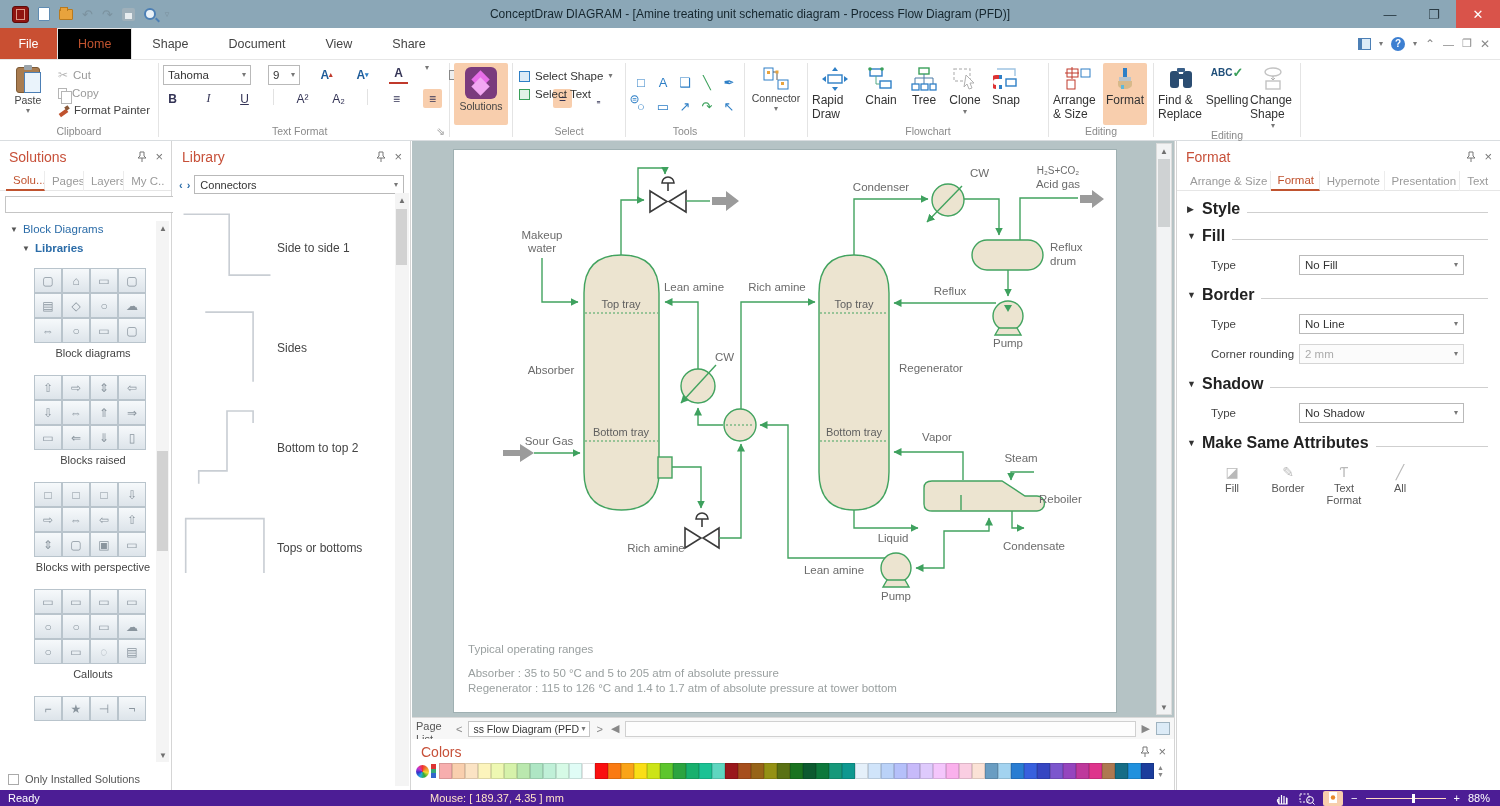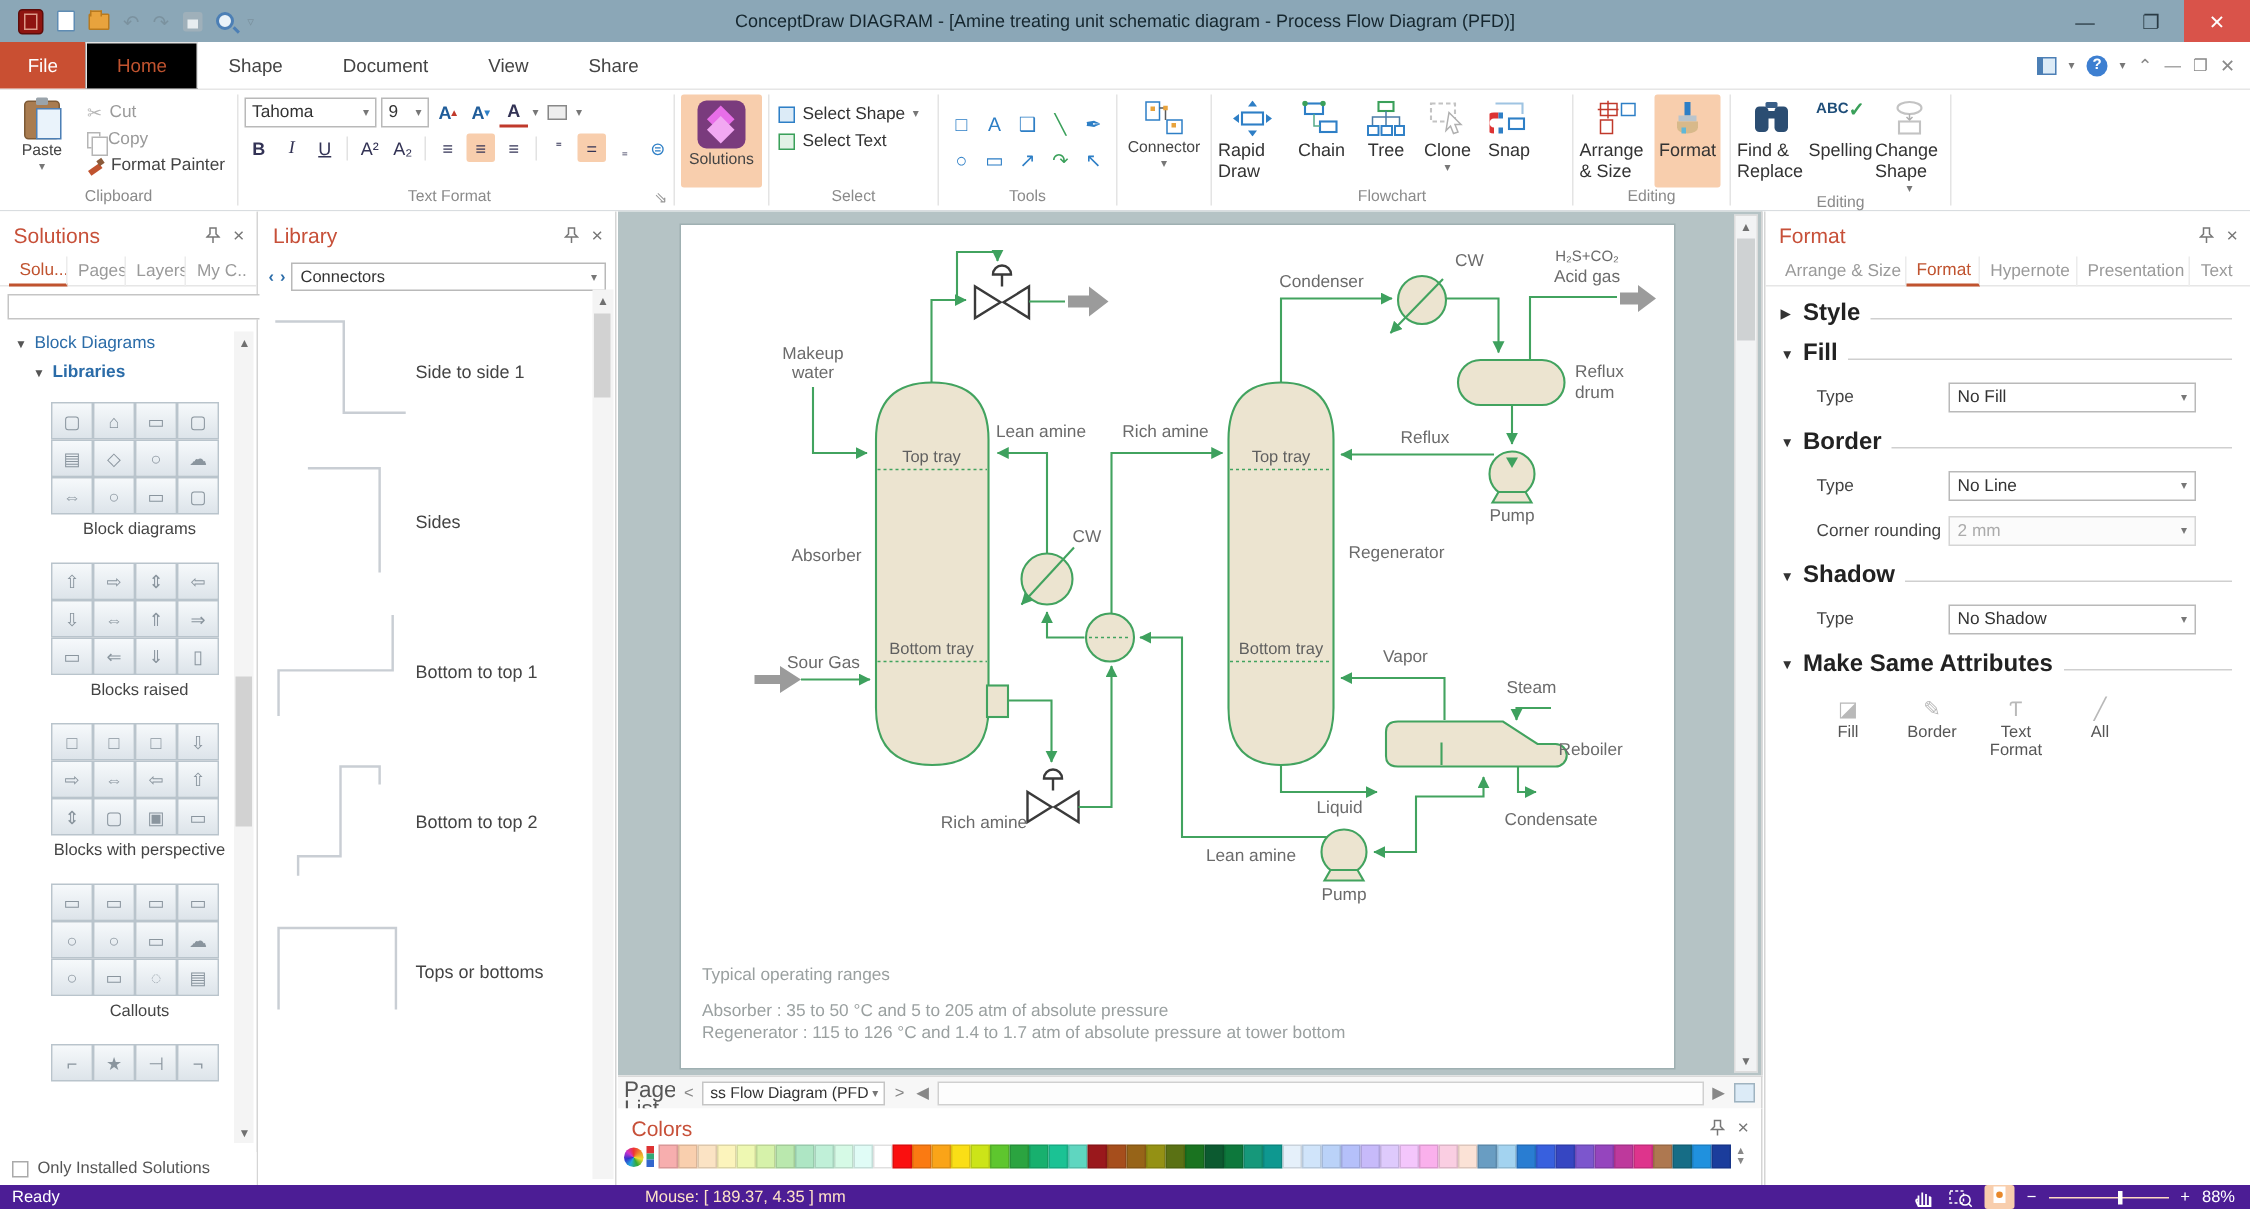--- a/index.html
+++ b/index.html
@@ -52,21 +52,21 @@
   .srow { display:flex; align-items:center; gap:5px; font-size:11.5px; color:#9a9a9a; white-space:nowrap; }
   .srow.enabled { color:#444; }
   .ic-cut { color:#b5b5b5; font-size:12px; }
   .ic-copy { width:9px; height:11px; border:1px solid #b5b5b5; position:relative; }
   .ic-copy::after { content:""; position:absolute; left:2px; top:2px; width:9px; height:11px; border:1px solid #b5b5b5; background:#fff; }
   .ic-brush { width:11px; height:11px; position:relative; }
   .ic-brush::before { content:""; position:absolute; left:1px; top:6px; width:9px; height:4px; background:#c0532f; transform:rotate(-35deg); }
   .ic-brush::after { content:""; position:absolute; left:7px; top:1px; width:4px; height:4px; background:#8a5a3a; transform:rotate(-35deg); }
 
   .tf-body { display:flex; flex-direction:column; gap:4px; padding-top:2px; }
-  .tf-row { display:flex; align-items:center; gap:3px; }
+  .tf-row { display:flex; align-items:flex-start; gap:17px; }
   .selbox { border:1px solid #b9b9b9; background:#fff; height:20px; display:flex; align-items:center; padding:0 4px; font-size:11.5px; color:#333; }
   .selbox .caret { margin-left:auto; }
   .minibtn { min-width:19px; height:19px; display:flex; align-items:center; justify-content:center; font-size:12px; color:#335; }
   .aup { position:relative; color:#1f5c99; font-weight:bold; }
   .aup sup { font-size:7px; color:#c0392b; }
   .adn sup { font-size:7px; color:#2e7fc6; }
   .au { font-weight:bold; border-bottom:2px solid #c0392b; line-height:11px; }
   .picbox { width:13px; height:10px; border:1px solid #888; background:#eee; }
   .vsep { width:1px; height:16px; background:#e2e2e2; margin:0 2px; }
 
@@ -125,21 +125,21 @@
   .lib-scroll { position:absolute; right:1px; top:52px; bottom:4px; width:14px; }
 
   
   .canvas-zone { position:absolute; left:412px; top:0; width:763px; height:576px; background:#b5c3c5; border-right:1px solid #d5d5d5; overflow:hidden; }
   .page-sheet { position:absolute; left:42px; top:9px; width:662px; height:562px; background:#fff; box-shadow:0 0 0 1px #9fb0b2; }
   .vscroll { position:absolute; right:2px; top:2px; width:16px; height:572px; background:#f2f3f4; border:1px solid #dcdcdc; }
   .varrow { position:absolute; left:0; width:14px; height:14px; display:flex; align-items:center; justify-content:center; color:#707070; font-size:8px; }
   .vthumb { position:absolute; left:1px; width:12px; background:#cfd2d3; }
 
   .pagebar { position:absolute; left:412px; top:576px; width:763px; height:22px; background:#f7f7f7; border-top:1px solid #d9d9d9; border-right:1px solid #d5d5d5; display:flex; align-items:center; gap:4px; padding:0 4px; overflow:hidden; }
-  .pagelist { width:34px; height:28px; overflow:hidden; font-size:15px; color:#555; line-height:13px; margin-top:10px; }
+  .pagelist { width:34px; height:28px; overflow:hidden; font-size:11px; color:#555; line-height:13px; margin-top:10px; }
   .pgbtn { color:#888; font-size:11px; padding:0 2px; }
   .pagetab { width:122px; height:16px; border:1px solid #c5c5c5; background:#fff; font-size:10.5px; display:flex; align-items:center; padding:0 4px; color:#333; white-space:nowrap; overflow:hidden; }
   .htrack { flex:1; height:16px; border:1px solid #d0d0d0; background:#fdfdfd; }
   .pb-corner { width:14px; height:13px; border:1px solid #9fb3c0; background:#dcebf7; }
 
   
   .colors-panel { position:absolute; left:412px; top:598px; width:763px; height:51px; background:#fff; border-right:1px solid #d5d5d5; }
   .colors-head { display:flex; align-items:center; padding:5px 8px 2px 9px; }
   .swatchrow { display:flex; align-items:center; gap:0; padding:1px 4px; }
   .cwheel { width:13px; height:13px; border-radius:50%; background:conic-gradient(#e33,#ee8a2a,#ed3,#3a3,#2ad,#33c,#c3c,#e33); margin-right:2px; }
@@ -615,26 +615,20 @@
             <svg class="libthumb" viewBox="0 0 92 78">
               <polyline points="6,8 48,8 48,64 86,64" fill="none" stroke="#c9ced4" stroke-width="1.5"></polyline>
             </svg>
             <span class="liblabel">Side to side 1</span>
           </div>
           <div class="libitem">
             <svg class="libthumb" viewBox="0 0 92 78">
               <polyline points="26,6 70,6 70,70" fill="none" stroke="#c9ced4" stroke-width="1.5"></polyline>
             </svg>
             <span class="liblabel">Sides</span>
-          </div>
-          <div class="libitem">
-            <svg class="libthumb" viewBox="0 0 92 78">
-              <polyline points="8,66 8,38 78,38 78,4" fill="none" stroke="#c9ced4" stroke-width="1.5"></polyline>
-            </svg>
-            <span class="liblabel">Bottom to top 1</span>
           </div>
           <div class="libitem">
             <svg class="libthumb" viewBox="0 0 92 78">
               <polyline points="70,16 70,5 46,5 46,60 20,60 20,72" fill="none" stroke="#c9ced4" stroke-width="1.5"></polyline>
             </svg>
             <span class="liblabel">Bottom to top 2</span>
           </div>
           <div class="libitem">
             <svg class="libthumb" viewBox="0 0 92 78">
               <polyline points="8,62 8,12 80,12 80,62" fill="none" stroke="#c9ced4" stroke-width="1.5"></polyline>

